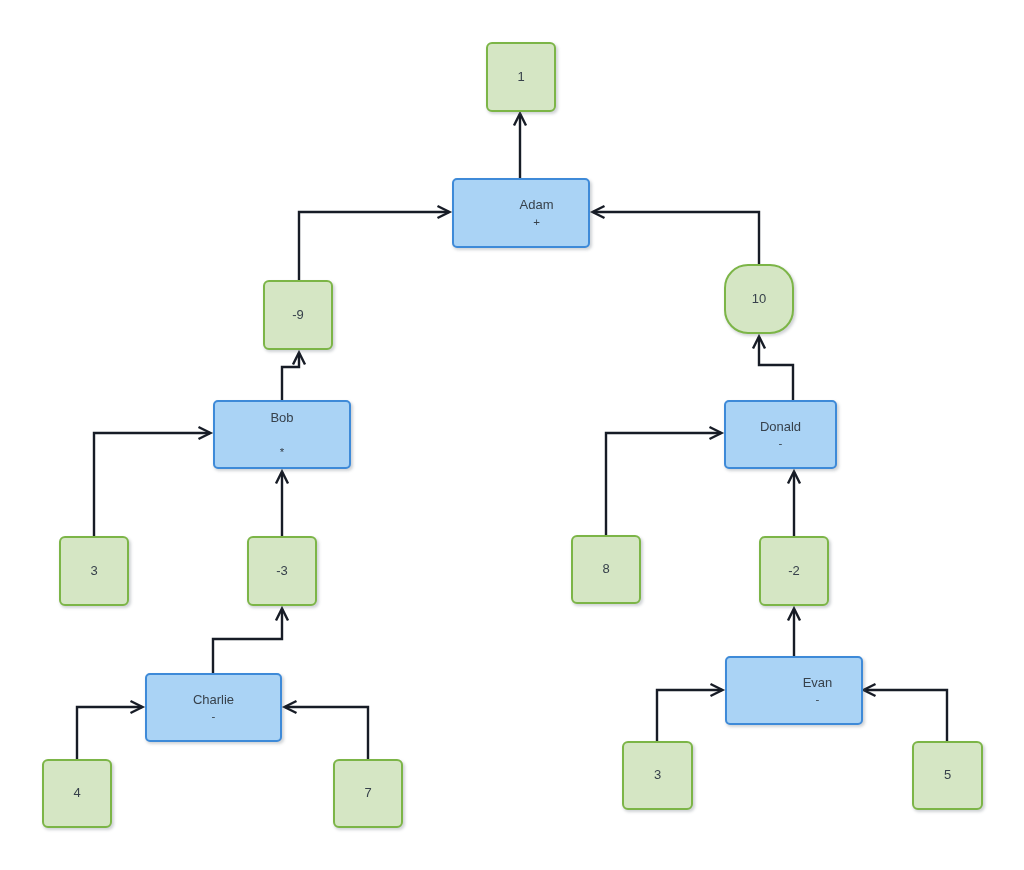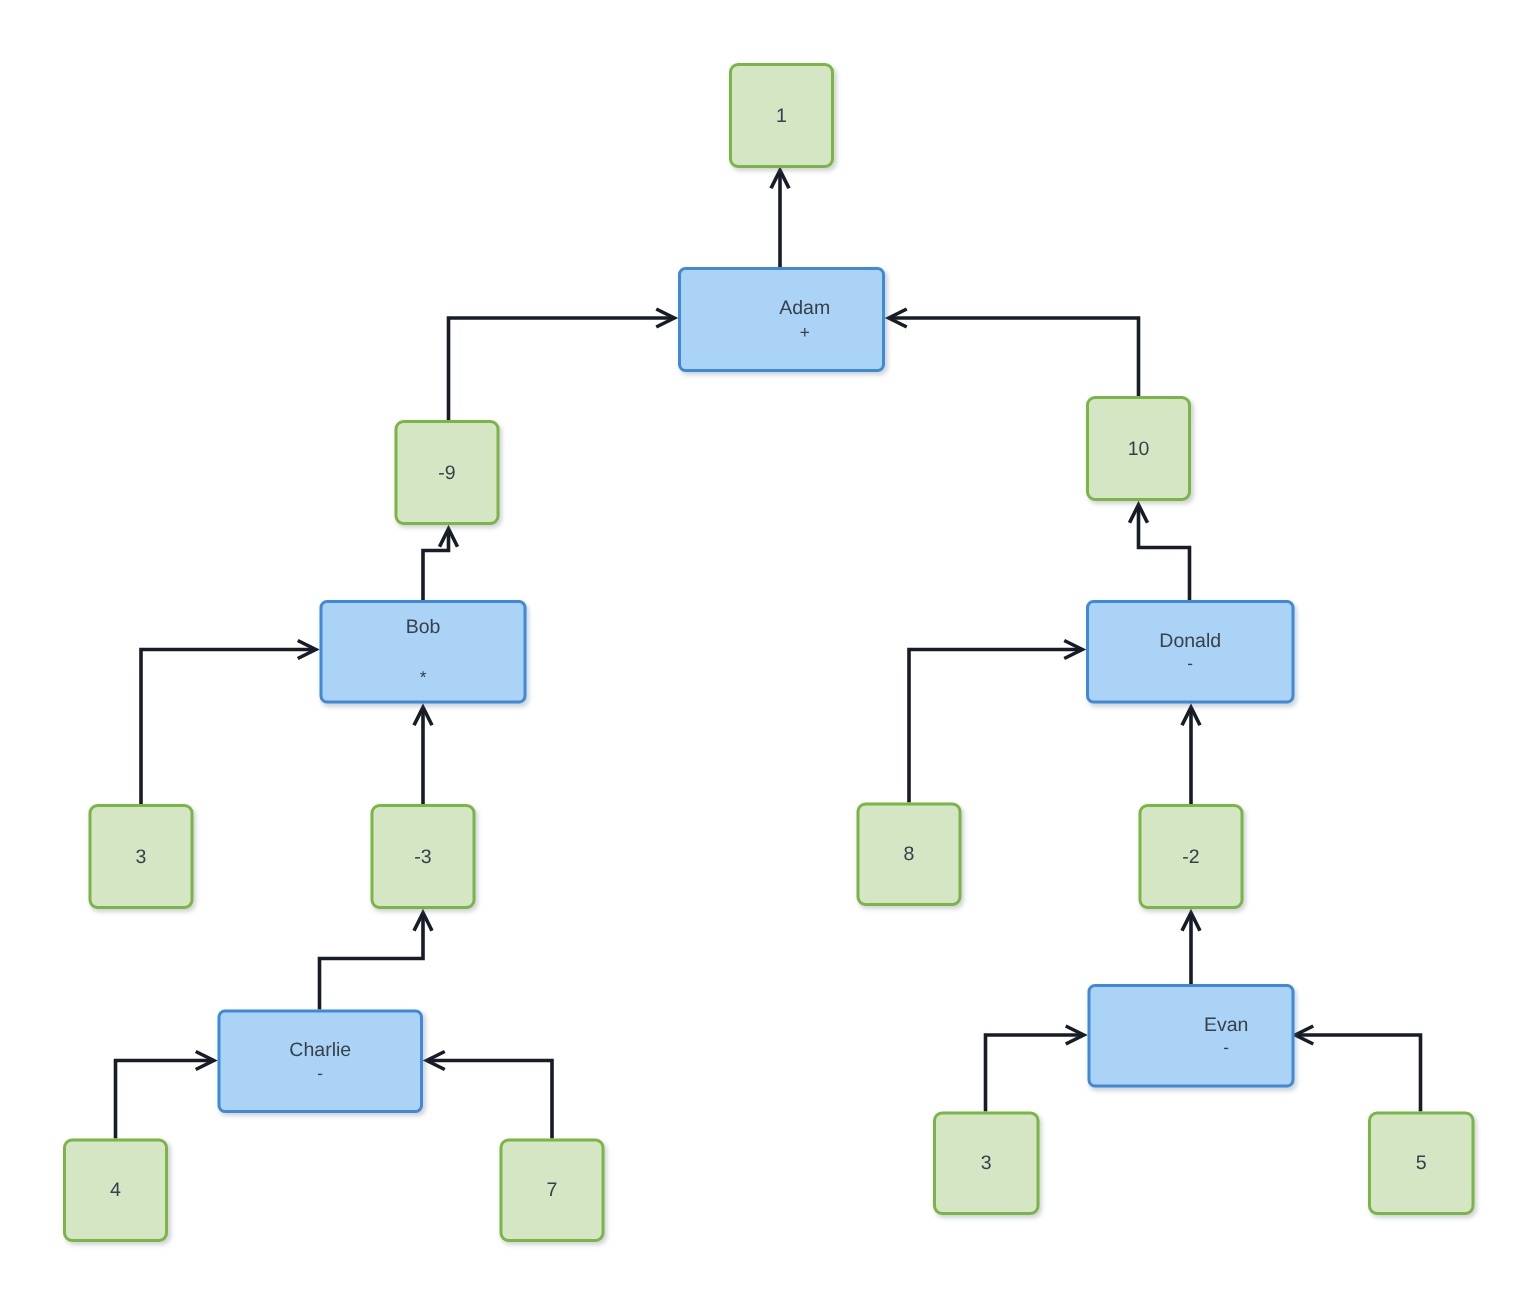--- a/index.html
+++ b/index.html
@@ -91,21 +91,21 @@
       <div class="node value" style="left: 486px; top: 42px; width: 70px; height: 70px;">
         <div class="name">1</div>
       </div>
       <div class="node operator" style="left: 452px; top: 178px; width: 138px; height: 70px; padding-left: 31px;">
         <div class="name">Adam</div>
         <div class="op">+</div>
       </div>
       <div class="node value" style="left: 263px; top: 280px; width: 70px; height: 70px;">
         <div class="name">-9</div>
       </div>
-      <div class="node value" style="left: 724px; top: 264px; width: 70px; height: 70px;">
+      <div class="node value" style="left: 724px; top: 264px; width: 70px; height: 70px; border-radius: 24px;">
         <div class="name">10</div>
       </div>
       <div class="node operator" style="left: 213px; top: 400px; width: 138px; height: 69px; gap: 17px;">
         <div class="name">Bob</div>
         <div class="op">*</div>
       </div>
       <div class="node value" style="left: 59px; top: 536px; width: 70px; height: 70px;">
         <div class="name">3</div>
       </div>
       <div class="node value" style="left: 247px; top: 536px; width: 70px; height: 70px;">
@@ -114,21 +114,21 @@
       <div class="node operator" style="left: 145px; top: 673px; width: 137px; height: 69px; text-align: center;">
         <div class="name">Charlie</div>
         <div class="op">-</div>
       </div>
       <div class="node value" style="left: 42px; top: 759px; width: 70px; height: 69px;">
         <div class="name">4</div>
       </div>
       <div class="node value" style="left: 333px; top: 759px; width: 70px; height: 69px;">
         <div class="name">7</div>
       </div>
-      <div class="node operator" style="left: 724px; top: 400px; width: 139px; height: 69px;">
+      <div class="node operator" style="left: 724px; top: 400px; width: 113px; height: 69px;">
         <div class="name">Donald</div>
         <div class="op">-</div>
       </div>
       <div class="node value" style="left: 571px; top: 535px; width: 70px; height: 69px;">
         <div class="name">8</div>
       </div>
       <div class="node value" style="left: 759px; top: 536px; width: 70px; height: 70px;">
         <div class="name">-2</div>
       </div>
       <div class="node operator" style="left: 725px; top: 656px; width: 138px; height: 69px; padding-left: 47px;">

